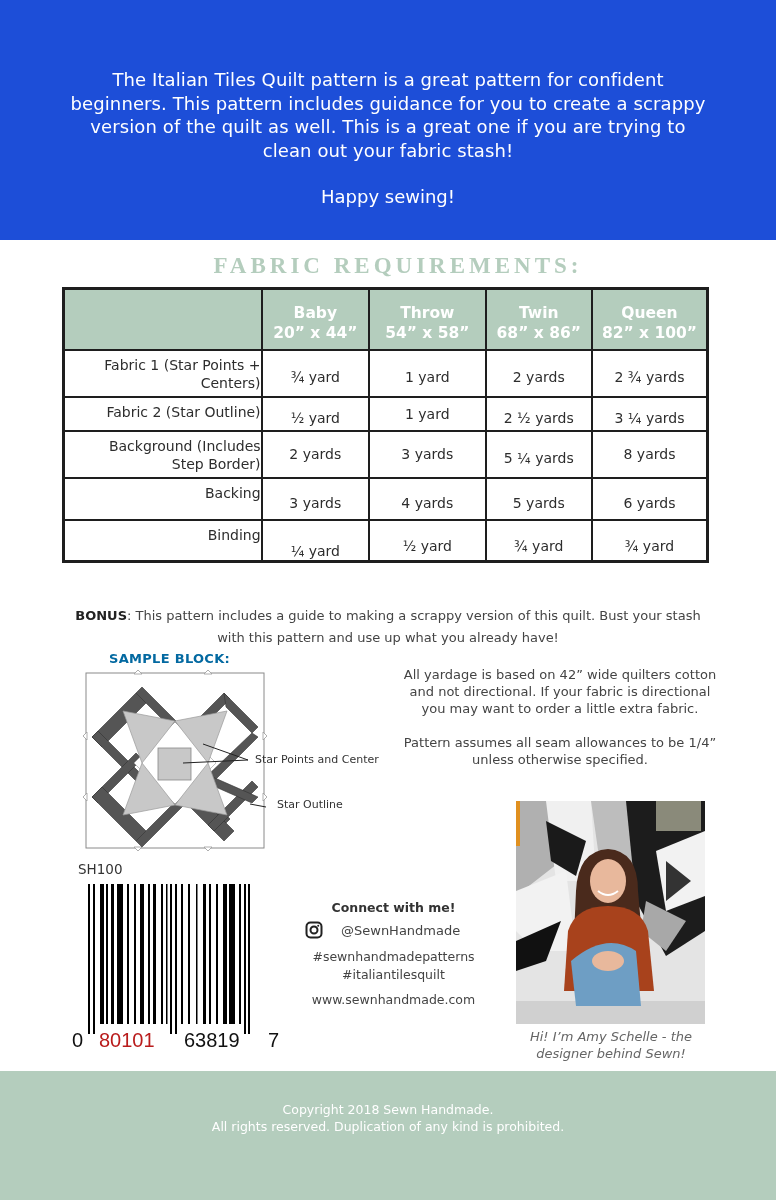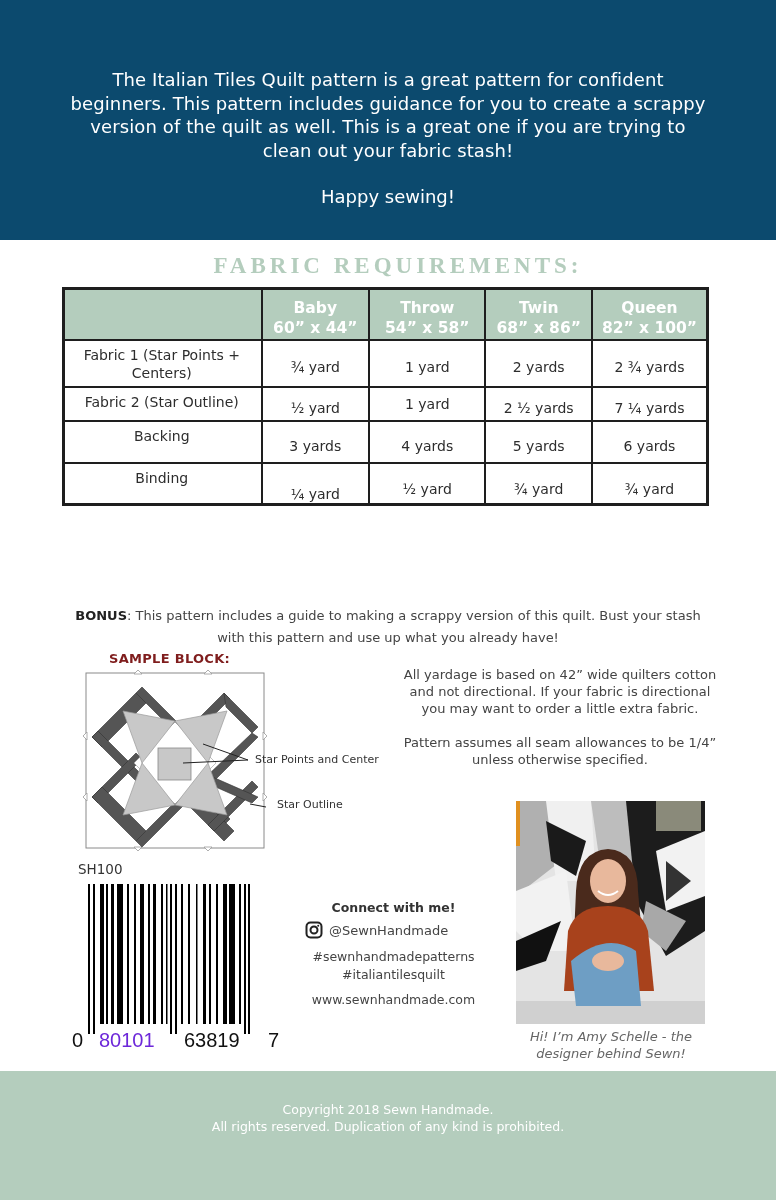--- a/index.html
+++ b/index.html
@@ -1,21 +1,21 @@
 <!DOCTYPE html>
 <html><head>
   <meta charset="utf-8">
   <style>
     * { box-sizing: border-box; margin: 0; padding: 0; }
     html, body { width: 776px; height: 1200px; background: #ffffff; overflow: hidden; }
     body { position: relative; font-family: "Liberation Sans", "DejaVu Sans", sans-serif; color: #333; }
 
     .banner {
       position: absolute; left: 0; top: 0; width: 776px; height: 240px;
-      background: #0c4a6e;
+      background: #1d4ed8;
     }
     .banner .intro {
       position: absolute; left: 70px; top: 68px; width: 636px;
       text-align: center; color: #ffffff; font-size: 18px; line-height: 23.5px;
       font-family: "DejaVu Sans", sans-serif; letter-spacing: 0.1px;
     }
     .banner .signoff {
       position: absolute; left: 0; top: 186px; width: 776px;
       text-align: center; color: #ffffff; font-size: 18px;
       font-family: "DejaVu Sans", sans-serif;
@@ -28,38 +28,38 @@
     }
 
     table.fabric {
       position: absolute; left: 62px; top: 287px; width: 647px;
       border-collapse: collapse; border: 3px solid #1e1e1e;
       font-family: "DejaVu Sans", sans-serif;
     }
     table.fabric th, table.fabric td { border: 2px solid #1e1e1e; }
     table.fabric th {
       background: #b4cdbd; color: #ffffff; font-weight: bold;
-      font-size: 15.5px; line-height: 20px; text-align: center; height: 51px; padding-top: 7px;
+      font-size: 15.5px; line-height: 20px; text-align: center; height: 61px; padding-top: 7px;
     }
     table.fabric td { font-size: 14px; color: #2d2d2d; height: 42px; }
-    table.fabric td.label { text-align: center; padding: 0 11px 0 9px; line-height: 18px; vertical-align: top; padding-top: 5px; }
+    table.fabric td.label { text-align: right; padding: 0 0 0 9px; line-height: 18px; vertical-align: top; padding-top: 5px; }
     table.fabric td.val { text-align: center; vertical-align: middle; padding-top: 8px; }
     table.fabric tr.tall td { height: 47px; }
     col.c0 { width: 199px; } col.c1 { width: 108px; } col.c2 { width: 117px; } col.c3 { width: 107px; } col.c4 { width: 116px; }
 
     .bonus {
       position: absolute; left: 62px; top: 605px; width: 652px; text-align: center;
       font-size: 13px; line-height: 22px; color: #444;
       font-family: "DejaVu Sans", sans-serif;
     }
     .bonus b { color: #222; }
 
     .sample-title {
       position: absolute; left: 109px; top: 651px; font-weight: bold; font-size: 13px;
-      font-family: "DejaVu Sans", sans-serif; color: #7f1d1d; letter-spacing: 0.3px;
+      font-family: "DejaVu Sans", sans-serif; color: #0369a1; letter-spacing: 0.3px;
     }
     .block { position: absolute; left: 76px; top: 664px; width: 310px; height: 195px; }
     .callout {
       position: absolute; font-size: 11px; color: #333; font-family: "DejaVu Sans", sans-serif;
     }
 
     .notes {
       position: absolute; left: 400px; top: 666px; width: 320px; text-align: center;
       font-size: 13px; line-height: 17px; color: #444; font-family: "DejaVu Sans", sans-serif;
     }
@@ -69,21 +69,21 @@
       position: absolute; left: 78px; top: 861px; font-size: 13.5px; color: #333;
       font-family: "DejaVu Sans", sans-serif;
     }
     .barcode { position: absolute; left: 72px; top: 884px; width: 220px; height: 175px; }
 
     .connect {
       position: absolute; left: 296px; top: 900px; width: 195px; text-align: center;
       font-family: "DejaVu Sans", sans-serif; color: #444;
     }
     .connect .head { font-weight: bold; font-size: 12.5px; color: #333; }
-    .connect .ig { display: flex; align-items: center; justify-content: flex-start; margin-top: 6px; padding-left: 9px; font-size: 13px; }
+    .connect .ig { display: flex; align-items: center; justify-content: flex-start; margin-top: 6px; padding-left: 9px; font-size: 13px; gap: 12px; }
     .connect .ig svg { margin-right: 6px; }
     .connect .tags { margin-top: 9px; font-size: 12.5px; line-height: 18px; }
     .connect .web { margin-top: 8px; font-size: 12.5px; }
 
     .photo {
       position: absolute; left: 516px; top: 801px; width: 189px; height: 223px; overflow: hidden;
       background: #e6e6e6;
     }
     .caption {
       position: absolute; left: 506px; top: 1028px; width: 210px; text-align: center;
@@ -115,21 +115,21 @@
       <col class="c1">
       <col class="c2">
       <col class="c3">
       <col class="c4">
     </colgroup>
   <thead>
     <tr>
       <th></th>
       <th>
           <div>Baby</div>
-          <div>60” x 44”</div>
+          <div>20” x 44”</div>
         </th>
       <th>
           <div>Throw</div>
           <div>54” x 58”</div>
         </th>
       <th>
           <div>Twin</div>
           <div>68” x 86”</div>
         </th>
       <th>
@@ -144,21 +144,28 @@
       <td class="val">¾ yard</td>
       <td class="val">1 yard</td>
       <td class="val">2 yards</td>
       <td class="val">2 ¾ yards</td>
     </tr>
     <tr style="height:34px">
       <td class="label" style="height:34px">Fabric 2 (Star Outline)</td>
       <td class="val" style="height:34px">½ yard</td>
       <td class="val" style="height:34px;padding-top:0">1 yard</td>
       <td class="val" style="height:34px">2 ½ yards</td>
-      <td class="val" style="height:34px">7 ¼ yards</td>
+      <td class="val" style="height:34px">3 ¼ yards</td>
+    </tr>
+    <tr class="tall">
+      <td class="label">Background (Includes Step Border)</td>
+      <td class="val" style="padding-top:0">2 yards</td>
+      <td class="val" style="padding-top:0">3 yards</td>
+      <td class="val">5 ¼ yards</td>
+      <td class="val" style="padding-top:0">8 yards</td>
     </tr>
     <tr>
       <td class="label" style="height:35px">Backing</td>
       <td class="val">3 yards</td>
       <td class="val">4 yards</td>
       <td class="val">5 yards</td>
       <td class="val">6 yards</td>
     </tr>
     <tr>
       <td class="label" style="height:36px">Binding</td>
@@ -263,21 +270,21 @@
         <rect x="137" y="0" width="2" height="140"></rect>
       <rect x="144" y="0" width="2" height="140"></rect>
         <rect x="151" y="0" width="4" height="140"></rect>
       <rect x="157" y="0" width="6" height="140"></rect>
         <rect x="167" y="0" width="2" height="140"></rect>
       <rect x="172" y="0" width="2" height="150"></rect>
         <rect x="176" y="0" width="2" height="150"></rect>
     </g>
   </svg>
   <span style="position:absolute;left:0;top:145px;font-size:20px;font-family:'Liberation Sans',sans-serif;color:#111;">0</span>
-  <span style="position:absolute;left:27px;top:145px;font-size:20px;font-family:'Liberation Sans',sans-serif;color:#6d28d9;">80101</span>
+  <span style="position:absolute;left:27px;top:145px;font-size:20px;font-family:'Liberation Sans',sans-serif;color:#b91c1c;">80101</span>
   <span style="position:absolute;left:112px;top:145px;font-size:20px;font-family:'Liberation Sans',sans-serif;color:#111;">63819</span>
   <span style="position:absolute;left:196px;top:145px;font-size:20px;font-family:'Liberation Sans',sans-serif;color:#111;">7</span>
 </div>
 
 <div class="connect">
   <div class="head">Connect with me!</div>
   <div class="ig">
     <svg width="18" height="18" viewBox="0 0 18 18">
       <rect x="1.5" y="1.5" width="15" height="15" rx="4" fill="none" stroke="#222" stroke-width="2"></rect>
       <circle cx="9" cy="9" r="3.5" fill="none" stroke="#222" stroke-width="2"></circle>

